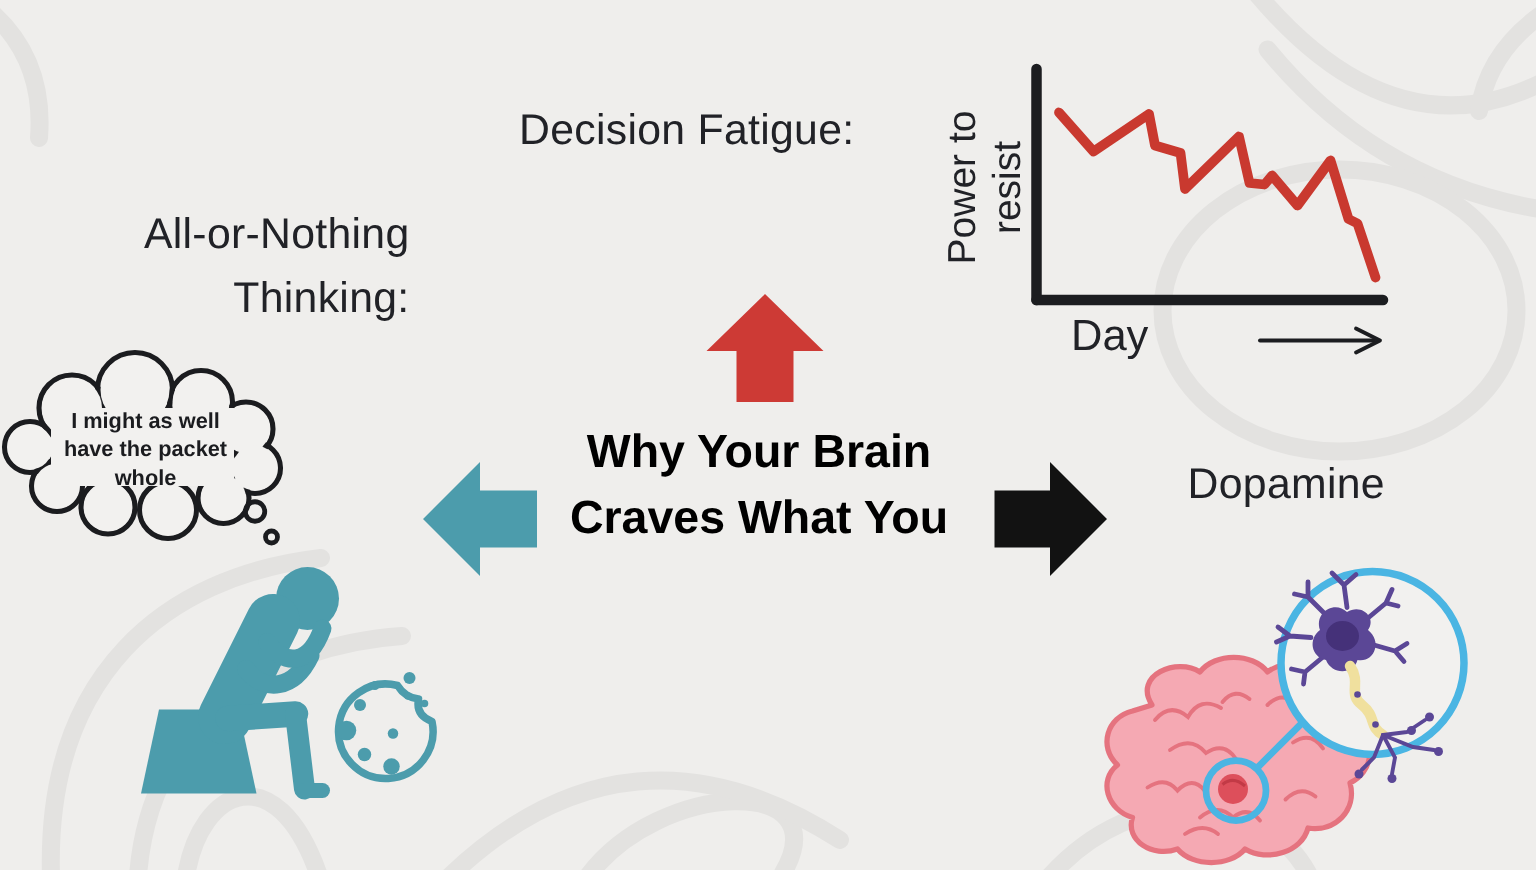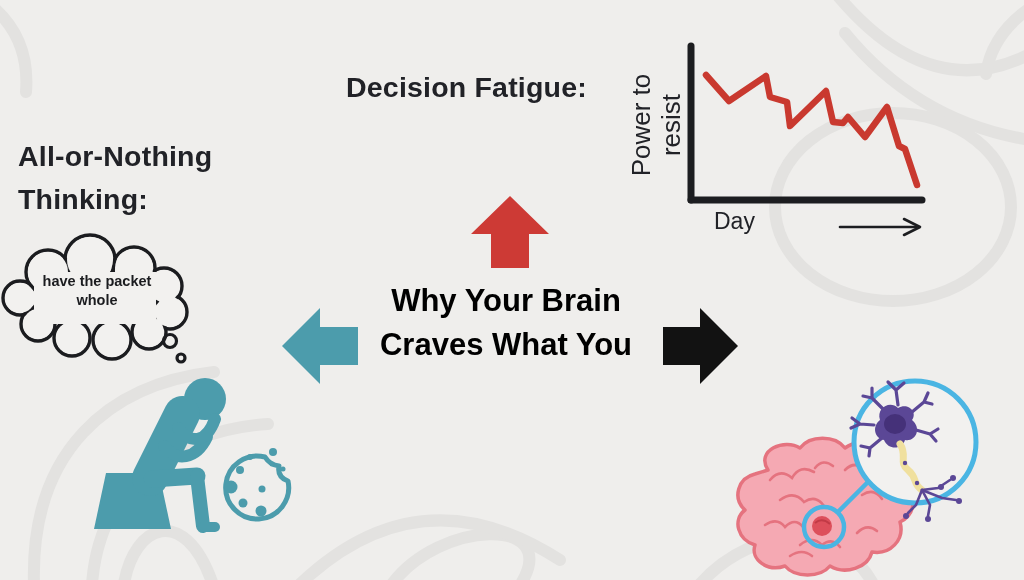--- a/index.html
+++ b/index.html
@@ -5,35 +5,35 @@
   html,body{margin:0;padding:0;background:#888;}
   .canvas{
     position:relative;width:1024px;height:580px;overflow:hidden;
     background:#efeeec;
     font-family:"Liberation Sans", sans-serif;
     color:#212227;
   }
   .abs{position:absolute;}
   svg{display:block;}
   #art{position:absolute;left:0;top:0;z-index:1;}
-  .label{z-index:2;line-height:43px;font-weight:700;letter-spacing:.2px;}
+  .label{z-index:2;line-height:43px;font-weight:400;letter-spacing:.2px;}
   .label div{white-space:nowrap;}
   #lbl-decision{left:346px;top:66px;font-size:28.5px;}
-  #lbl-allornothing{left:18px;top:135px;width:255px;text-align:left;font-size:28.5px;}
+  #lbl-allornothing{left:18px;top:135px;width:255px;text-align:right;font-size:28.5px;}
   #lbl-dopamine{left:760px;top:302px;width:195px;text-align:center;font-size:28.5px;}
   #main-title{
     left:336px;top:279px;width:340px;text-align:center;z-index:2;
     font-size:31px;font-weight:800;line-height:43.5px;color:#000000;
   }
   #ylabel{
     left:587px;top:94px;width:140px;height:62px;z-index:2;
     transform:rotate(-90deg);transform-origin:50% 50%;
     font-size:26px;line-height:30px;text-align:center;font-weight:500;
   }
-  #xlabel{left:714px;top:208px;font-size:23px;z-index:2;font-weight:500;}
+  #xlabel{left:714px;top:208px;font-size:29px;z-index:2;font-weight:500;}
   #bubble-text{
     left:27px;top:272px;width:140px;z-index:3;text-align:center;
     font-size:14.5px;font-weight:700;line-height:19px;color:#1b1c1f;
   }
 </style>
 </head>
 <body>
 
 <div class="canvas">
 
@@ -200,32 +200,34 @@
   </svg>
 
   <div class="abs label" id="lbl-decision">Decision Fatigue:</div>
 
   <div class="abs label" id="lbl-allornothing">
     <div>All-or-Nothing</div>
     <div>Thinking:</div>
   </div>
 
   <div class="abs label" id="lbl-dopamine">
+    <div>Dopamine</div>
   </div>
 
   <div class="abs" id="main-title">
     <div>Why Your Brain</div>
     <div>Craves What You</div>
   </div>
 
   <div class="abs" id="ylabel">
     <div>Power to</div>
     <div>resist</div>
   </div>
 
   <div class="abs" id="xlabel">Day</div>
 
   <div class="abs" id="bubble-text">
+    <div>I might as well</div>
     <div>have the packet</div>
     <div>whole</div>
   </div>
 
 </div>
 
 </body></html>

